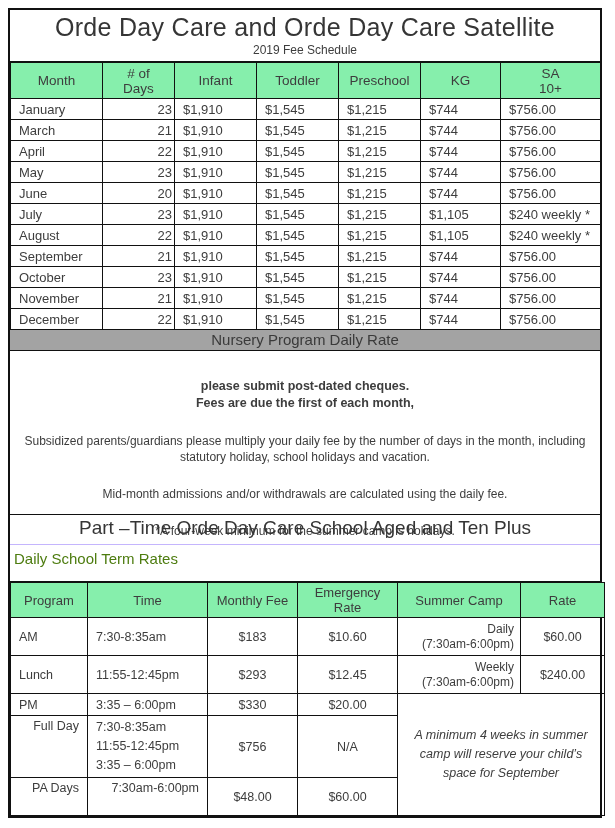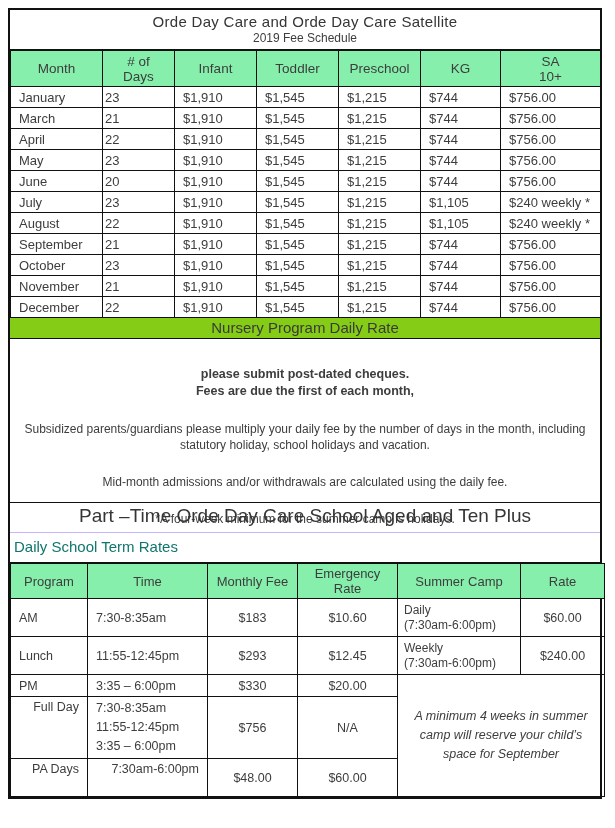--- a/index.html
+++ b/index.html
@@ -7,51 +7,51 @@
     width:615px;height:828px;background:#ffffff;position:relative;
     font-family:"Liberation Sans","DejaVu Sans",sans-serif;color:#3d3d3d;
     -webkit-font-smoothing:antialiased;
   }
   .doc{
     position:absolute;left:8px;top:8px;width:594px;
     border:2px solid #111;background:#fff;box-sizing:border-box;
   }
   
   .titlebox{border-bottom:1px solid #111;text-align:center;padding:3px 0 4px;}
-  .title{font-size:15px;color:#353535;letter-spacing:.3px;}
+  .title{font-size:25px;color:#353535;letter-spacing:.3px;}
   .subtitle{font-size:12px;margin-top:1px;}
   
   table{width:100%;border-collapse:collapse;table-layout:fixed;}
   th,td{border:1px solid #111;font-weight:normal;color:#3d3d3d;box-sizing:border-box;}
   th{background:#86efac;text-align:center;white-space:pre-line;line-height:15px;font-size:13.5px;padding:2px 2px;}
   .t1 th{height:36px;}
   .t1 td{height:21px;font-size:13px;padding:0 8px;text-align:left;}
-  .t1 td.c-days{text-align:left;padding:0 2px;}
+  .t1 td.c-days{text-align:right;padding:0 2px;}
   
   .banner{
-    background:#84cc16;border-bottom:1px solid #111;text-align:center;
+    background:#a3a3a3;border-bottom:1px solid #111;text-align:center;
     font-size:15px;height:20px;line-height:20px;color:#3a3a3a;
   }
   
   .notes{border-bottom:1px solid #111;height:163px;text-align:center;font-size:12px;line-height:16px;}
   .notes .bold{font-weight:bold;font-size:12.5px;line-height:17px;}
   .notes .sp1{padding-top:27px;}
   .notes p{margin:0 auto;max-width:565px;}
   .notes .gap{height:21px;}
   
   .parttime{border-bottom:1px solid #c4b5fd;text-align:center;padding:2px 0 5px;}
   .pt-title{font-size:19px;color:#353535;}
   .pt-sub{font-size:13px;margin-top:0px;}
-  .dstr{border-bottom:1px solid #111;font-size:15px;padding:5px 4px 7px;text-align:left;color:#0f766e;}
+  .dstr{border-bottom:1px solid #111;font-size:15px;padding:5px 4px 14px;text-align:left;color:#4d7c0f;}
   
   .t2 th{height:34px;font-size:13px;}
   .t2 td{font-size:12.5px;padding:2px 8px;vertical-align:middle;}
   .t2 td.num{text-align:center;padding:2px 2px;}
   .t2 td.pre{white-space:pre-line;line-height:19px;}
-  .t2 td.camp{white-space:pre-line;line-height:15px;font-size:12px;padding:2px 6px;}
+  .t2 td.camp{white-space:pre-line;line-height:15px;font-size:12px;padding:2px 6px;text-align:right;}
   .r-am td{height:38px;}
   .r-lunch td{height:38px;}
   .r-pm td{height:22px;}
   .r-full td{height:58px;}
   .r-pa td{height:38px;}
   .r-full .c-prog,.r-pa .c-prog,.r-pa .c-time{vertical-align:top;padding-top:3px;text-align:right;}
   .r-full .c-time{vertical-align:middle;}
   .summer-note{font-style:italic;font-size:13px;line-height:19px;text-align:center !important;padding:0 12px !important;}
 </style>
 </head>

